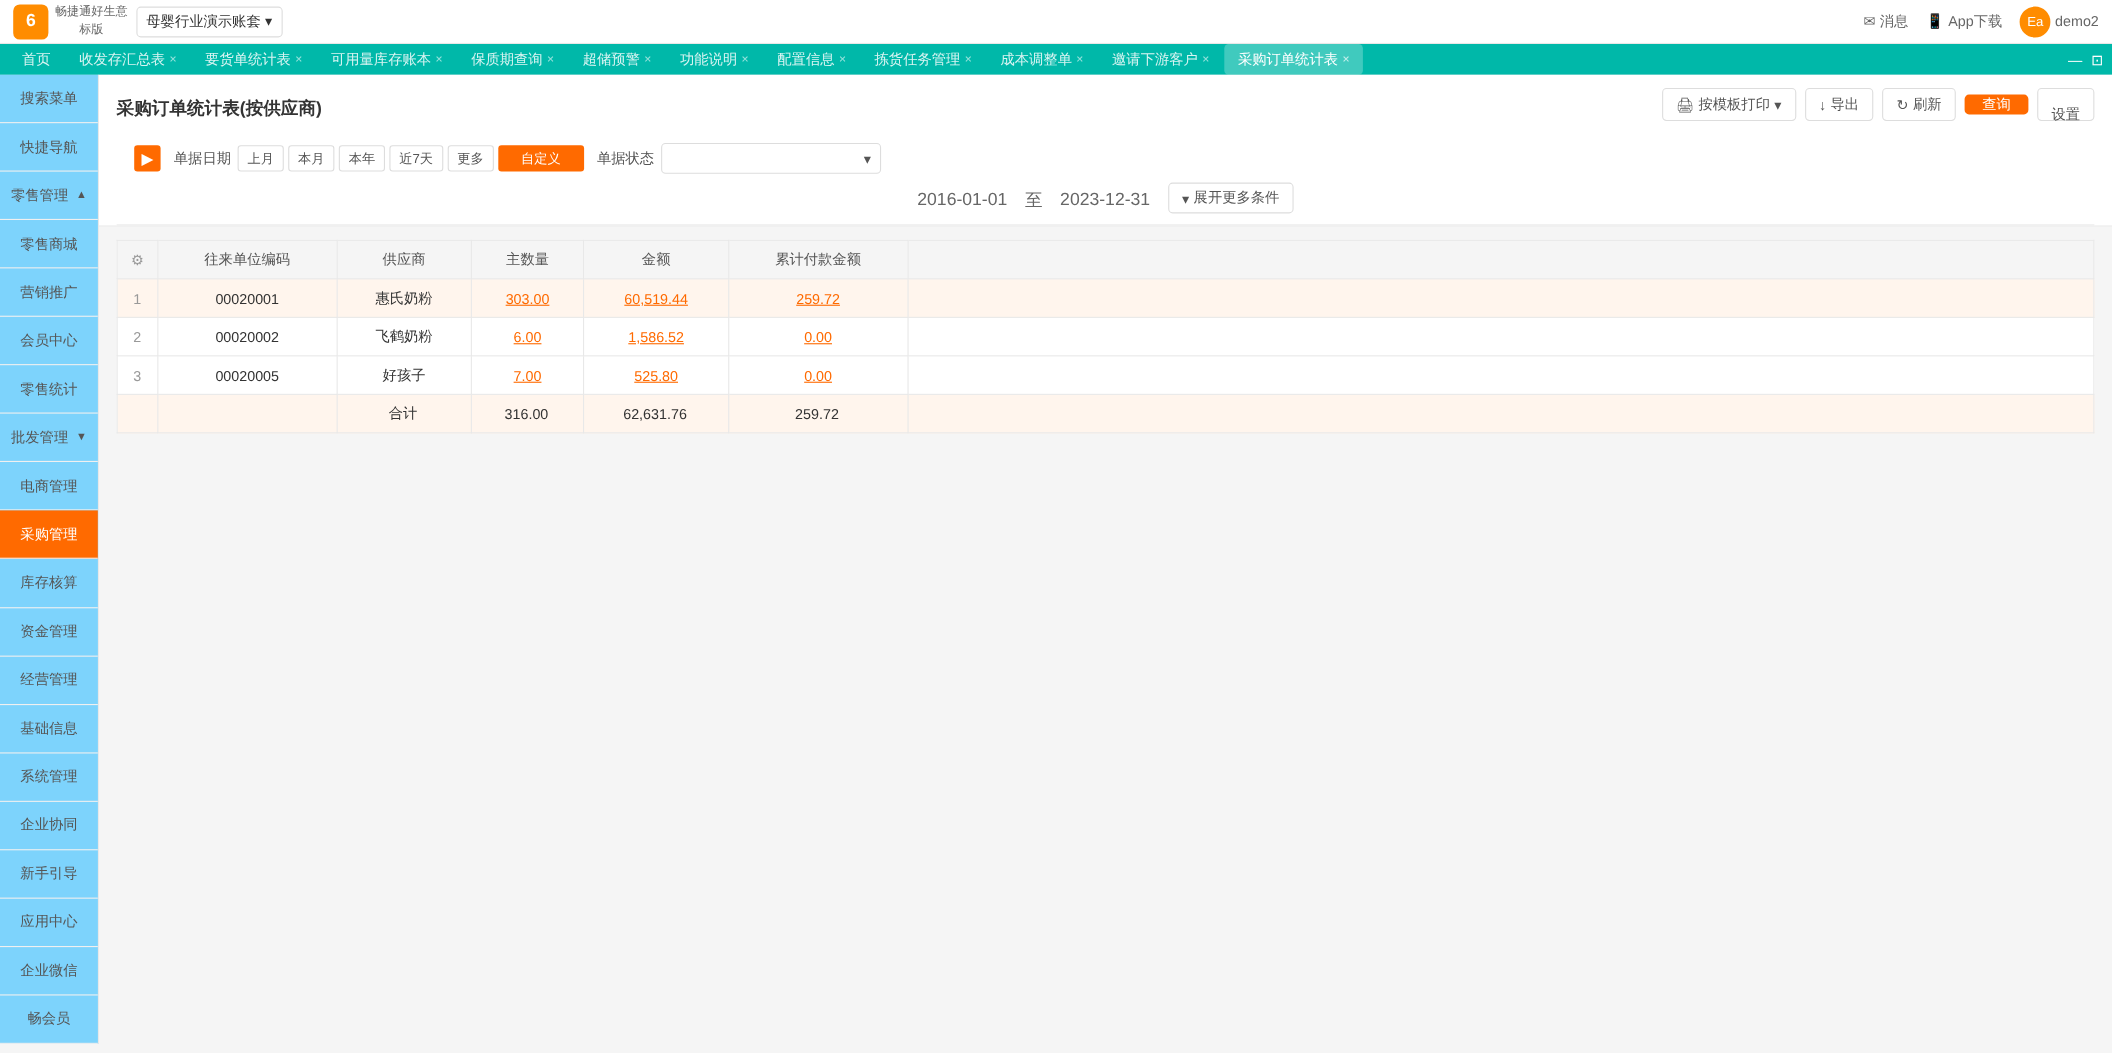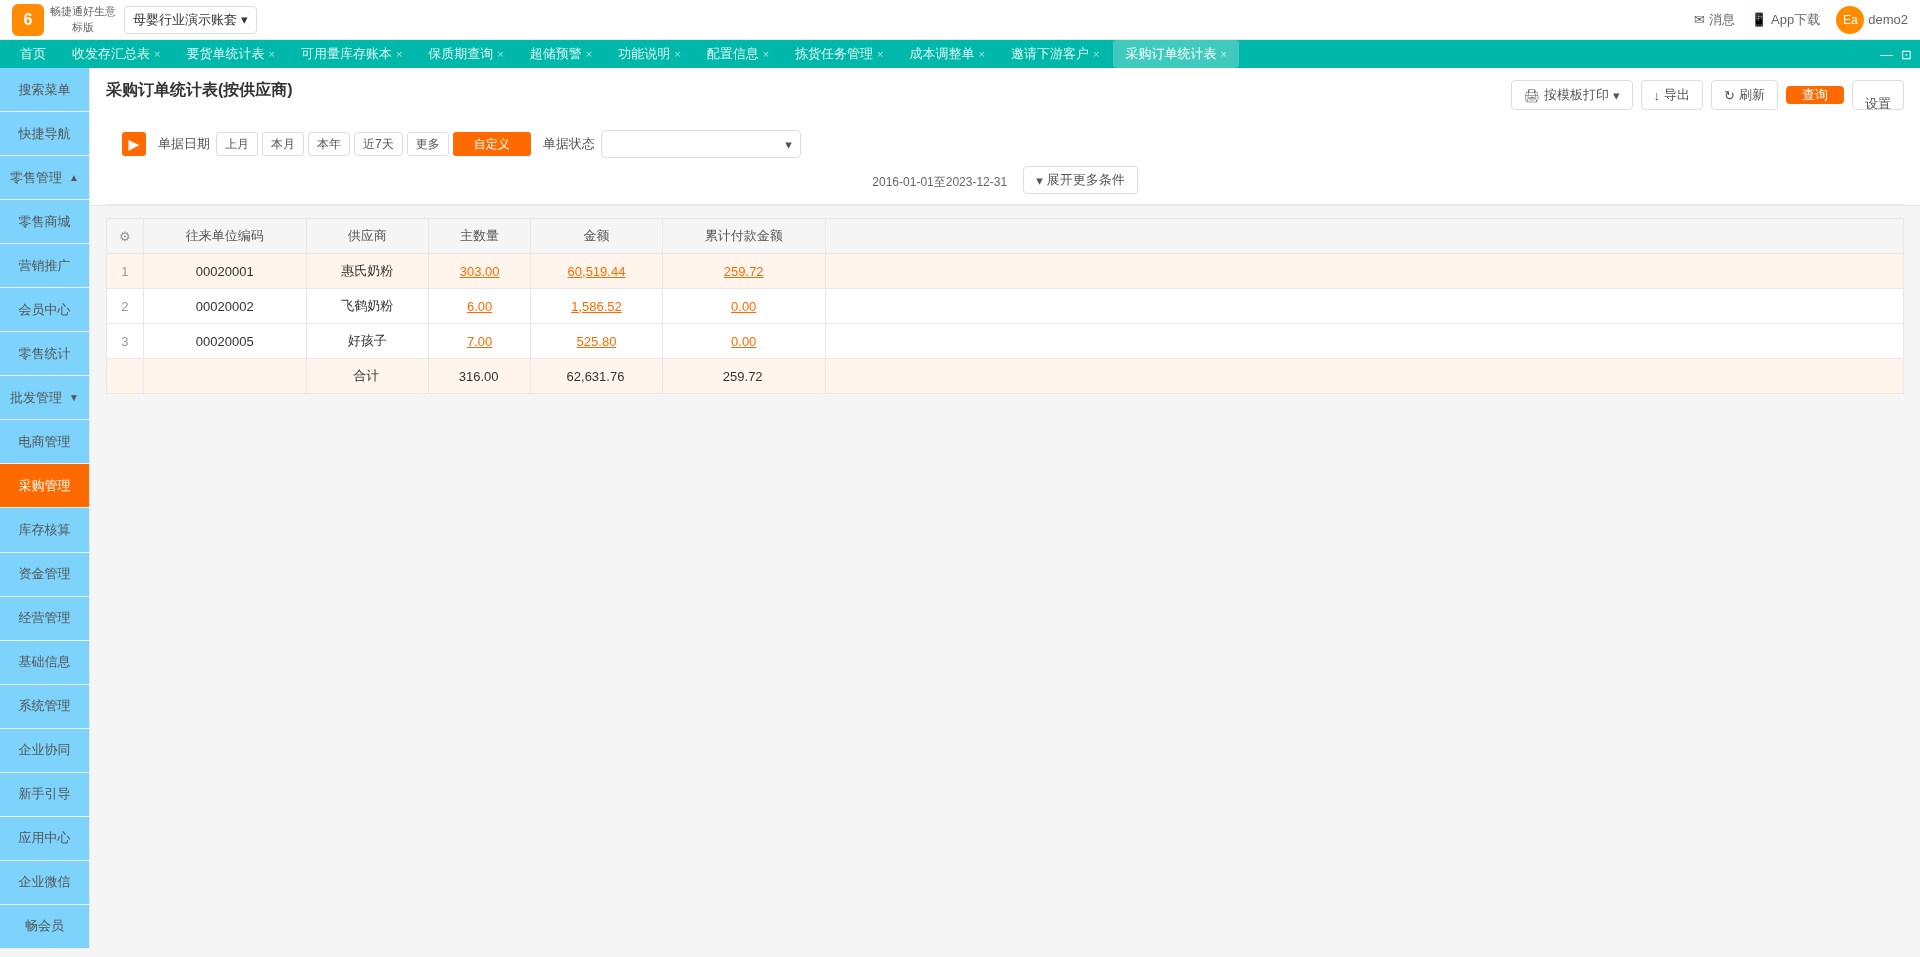--- a/index.html
+++ b/index.html
@@ -32,38 +32,38 @@
     .sidebar-item { height: 46px; display: flex; align-items: center; justify-content: center; color: #555; font-size: 13px; cursor: pointer; border-bottom: 1px solid #f0f0f0; text-align: center; padding: 0 4px; }
     .sidebar-item.active { background: #ff6a00; color: #fff; }
     .sidebar-item.has-arrow { justify-content: space-between; padding: 0 10px; }
     .sidebar-item .arrow { font-size: 10px; }
 
     
     .content { flex: 1; overflow: hidden; background: #f5f5f5; display: flex; flex-direction: column; }
 
     
     .page-header { background: #fff; padding: 12px 16px 0; border-bottom: 1px solid #e8e8e8; }
-    .page-title-row { display: flex; align-items: flex-start; justify-content: space-between; margin-bottom: 10px; }
+    .page-title-row { display: flex; align-items: flex-end; justify-content: space-between; margin-bottom: 10px; }
     .page-title { font-size: 16px; font-weight: 600; color: #333; }
     .page-actions { display: flex; align-items: center; gap: 8px; }
     .btn-print { height: 30px; padding: 0 12px; border: 1px solid #ddd; border-radius: 4px; background: #fff; color: #555; cursor: pointer; display: flex; align-items: center; gap: 4px; font-size: 13px; }
     .btn-export { height: 30px; padding: 0 12px; border: 1px solid #ddd; border-radius: 4px; background: #fff; color: #555; cursor: pointer; display: flex; align-items: center; gap: 4px; font-size: 13px; }
     .btn-refresh { height: 30px; padding: 0 12px; border: 1px solid #ddd; border-radius: 4px; background: #fff; color: #555; cursor: pointer; display: flex; align-items: center; gap: 4px; font-size: 13px; }
     .btn-query { height: 18px; padding: 0 16px; background: #ff6a00; color: #fff; border: none; border-radius: 4px; cursor: pointer; font-size: 13px; }
     .btn-setting { height: 30px; padding: 14px 12px; border: 1px solid #ddd; border-radius: 4px; background: #fff; color: #555; cursor: pointer; font-size: 13px; }
 
     
     .filter-area { background: #fff; padding: 10px 16px; border-bottom: 1px solid #e8e8e8; }
     .filter-row { display: flex; align-items: center; gap: 12px; flex-wrap: wrap; }
     .filter-item { display: flex; align-items: center; gap: 6px; }
     .filter-label { color: #555; font-size: 13px; white-space: nowrap; }
     .date-shortcuts { display: flex; gap: 4px; align-items: center; }
     .date-btn { height: 24px; padding: 0 8px; border: 1px solid #ddd; border-radius: 3px; background: #fff; color: #555; cursor: pointer; font-size: 12px; }
     .date-custom { height: 24px; padding: 0 21px; background: #ff6a00; color: #fff; border: none; border-radius: 3px; font-size: 12px; cursor: pointer; }
-    .date-range { display: flex; align-items: center; gap: 0; color: #666; font-size: 12px; margin-top: 4px; }
+    .date-range { display: flex; align-items: center; gap: 16px; color: #666; font-size: 16px; margin-top: 4px; }
     .filter-select { height: 28px; min-width: 180px; border: 1px solid #ddd; border-radius: 4px; padding: 0 8px; color: #555; font-size: 13px; background: #fff; cursor: pointer; display: flex; align-items: center; justify-content: space-between; }
     .filter-input { height: 28px; min-width: 200px; border: 1px solid #ddd; border-radius: 4px; padding: 0 8px; color: #555; font-size: 13px; }
     .expand-btn { height: 28px; padding: 0 12px; border: 1px solid #ddd; border-radius: 4px; background: #fff; color: #555; cursor: pointer; font-size: 13px; display: flex; align-items: center; gap: 4px; }
     .filter-row-2 { margin-top: 8px; display: flex; justify-content: center; }
 
     
     .collapse-toggle { width: 24px; height: 24px; background: #ff6a00; color: #fff; border: none; border-radius: 3px; cursor: pointer; display: flex; align-items: center; justify-content: center; font-size: 14px; flex-shrink: 0; }
 
     
     .table-container { flex: 1; overflow: auto; padding: 12px 16px; }

